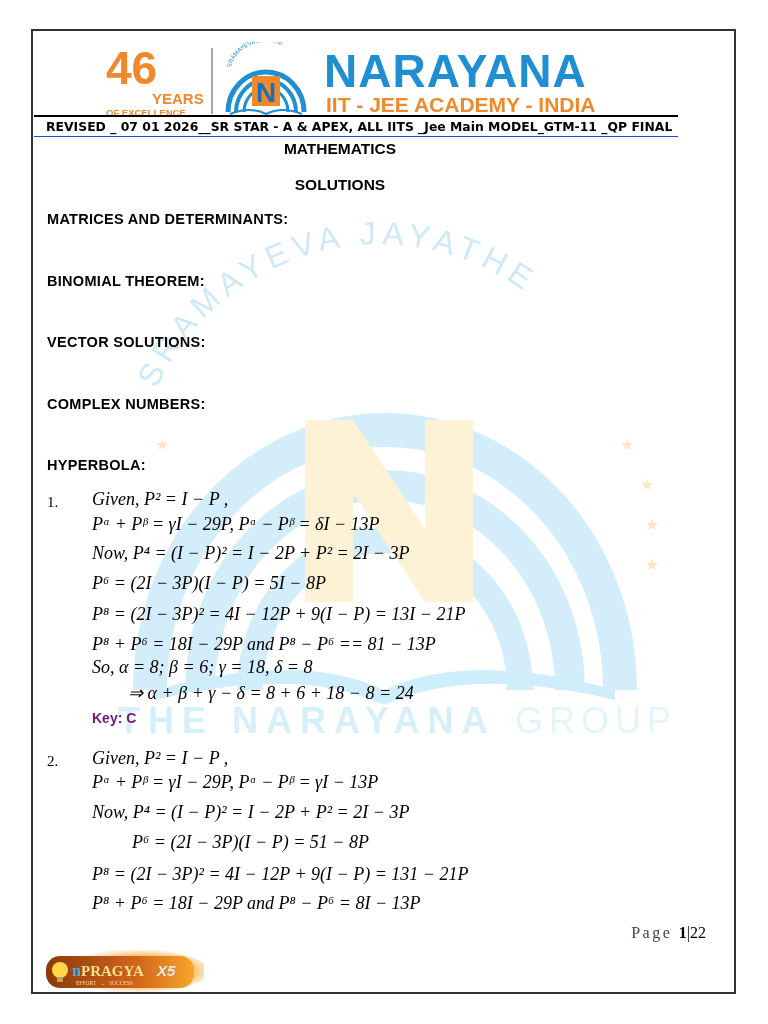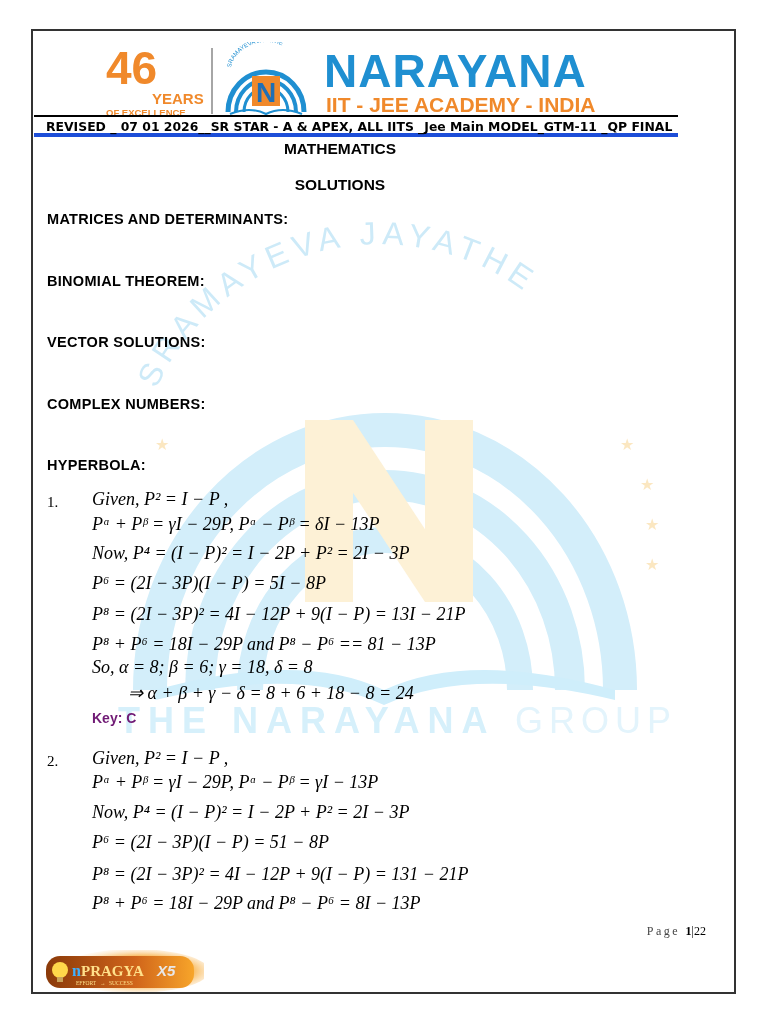--- a/index.html
+++ b/index.html
@@ -1,28 +1,28 @@
 <!DOCTYPE html>
 <html><head>
   <meta charset="utf-8">
   <style>
     html, body { margin: 0; padding: 0; background: #ffffff; }
     body { width: 768px; height: 1024px; position: relative; overflow: hidden; font-family: "Liberation Serif", serif; color: #000; }
     .frame { position: absolute; left: 31px; top: 29px; width: 705px; height: 965px; border: 2px solid #333; box-sizing: border-box; background: #fff; }
     .watermark { position: absolute; left: 0; top: 0; width: 768px; height: 1024px; pointer-events: none; }
     .header-logo { position: absolute; left: 100px; top: 42px; width: 580px; height: 76px; }
-    .rev-line { position: absolute; left: 34px; top: 115px; width: 644px; height: 22px; border-top: 2px solid #000; border-bottom: 4px solid #1d4ed8; box-sizing: border-box; padding-left: 8px; }
+    .rev-line { position: absolute; left: 34px; top: 115px; width: 644px; height: 22px; border-top: 2px solid #000; border-bottom: 1px solid #1d4ed8; box-sizing: border-box; padding-left: 8px; }
     .rev-text { position: absolute; left: 12px; top: 2px; font-family: "DejaVu Sans", sans-serif; font-weight: bold; font-size: 12.4px; letter-spacing: 0px; white-space: nowrap; }
     .title { position: absolute; left: 0; width: 680px; text-align: center; font-family: "Liberation Sans", sans-serif; font-weight: bold; font-size: 15.5px; }
     .section { position: absolute; left: 47px; font-family: "Liberation Sans", sans-serif; font-weight: bold; font-size: 14.5px; letter-spacing: 0.3px; }
     .qnum { position: absolute; left: 47px; font-size: 15px; }
     .line { position: absolute; left: 92px; font-size: 15px; white-space: nowrap; }
     .m { font-style: italic; font-size: 18px; }
     .key { position: absolute; left: 92px; font-family: "Liberation Sans", sans-serif; font-weight: bold; font-size: 14px; }
-    .page-no { position: absolute; right: 62px; top: 924px; font-size: 12px; letter-spacing: 2.5px; color: #444; }
+    .page-no { position: absolute; right: 62px; top: 924px; font-size: 16px; letter-spacing: 2.5px; color: #444; }
     .page-no b { color: #000; letter-spacing: 0; font-weight: bold; }
     .page-no .tot { color: #000; letter-spacing: 0; }
     .pragya { position: absolute; left: 44px; top: 950px; width: 160px; height: 42px; }
   </style>
 </head>
 <body>
 
 <div class="frame"></div>
 
 <svg class="watermark" viewBox="0 0 768 1024">
@@ -90,21 +90,21 @@
 <div class="line m" style="top:604px;">P⁸ = (2I − 3P)² = 4I − 12P + 9(I − P) = 13I − 21P</div>
 <div class="line m" style="top:634px;">P⁸ + P⁶ = 18I − 29P and P⁸ − P⁶ == 81 − 13P</div>
 <div class="line m" style="top:657px;">So, α = 8; β = 6; γ = 18, δ = 8</div>
 <div class="line m" style="top:682px;margin-left:36px;">⇒ α + β + γ − δ = 8 + 6 + 18 − 8 = 24</div>
 <div class="key" style="top:710px; color:#701a75;">Key: C</div>
 
 <div class="qnum" style="top:753px;">2.</div>
 <div class="line m" style="top:748px;">Given, P² = I − P ,</div>
 <div class="line m" style="top:772px;">Pᵅ + Pᵝ = γI − 29P, Pᵅ − Pᵝ = γI − 13P</div>
 <div class="line m" style="top:802px;">Now, P⁴ = (I − P)² = I − 2P + P² = 2I − 3P</div>
-<div class="line m" style="top:832px;">P⁶ = (2I − 3P)(I − P) = 51 − 8P</div>
+<div class="line m" style="top:832px;margin-left:40px;">P⁶ = (2I − 3P)(I − P) = 51 − 8P</div>
 <div class="line m" style="top:864px;">P⁸ = (2I − 3P)² = 4I − 12P + 9(I − P) = 131 − 21P</div>
 <div class="line m" style="top:893px;">P⁸ + P⁶ = 18I − 29P and P⁸ − P⁶ = 8I − 13P</div>
 
 <div class="page-no">
   <span>Page</span>
   <b>1</b><span class="tot">|</span><span class="tot">22</span>
 </div>
 
 <svg class="pragya" viewBox="0 0 160 42">
   <defs>

